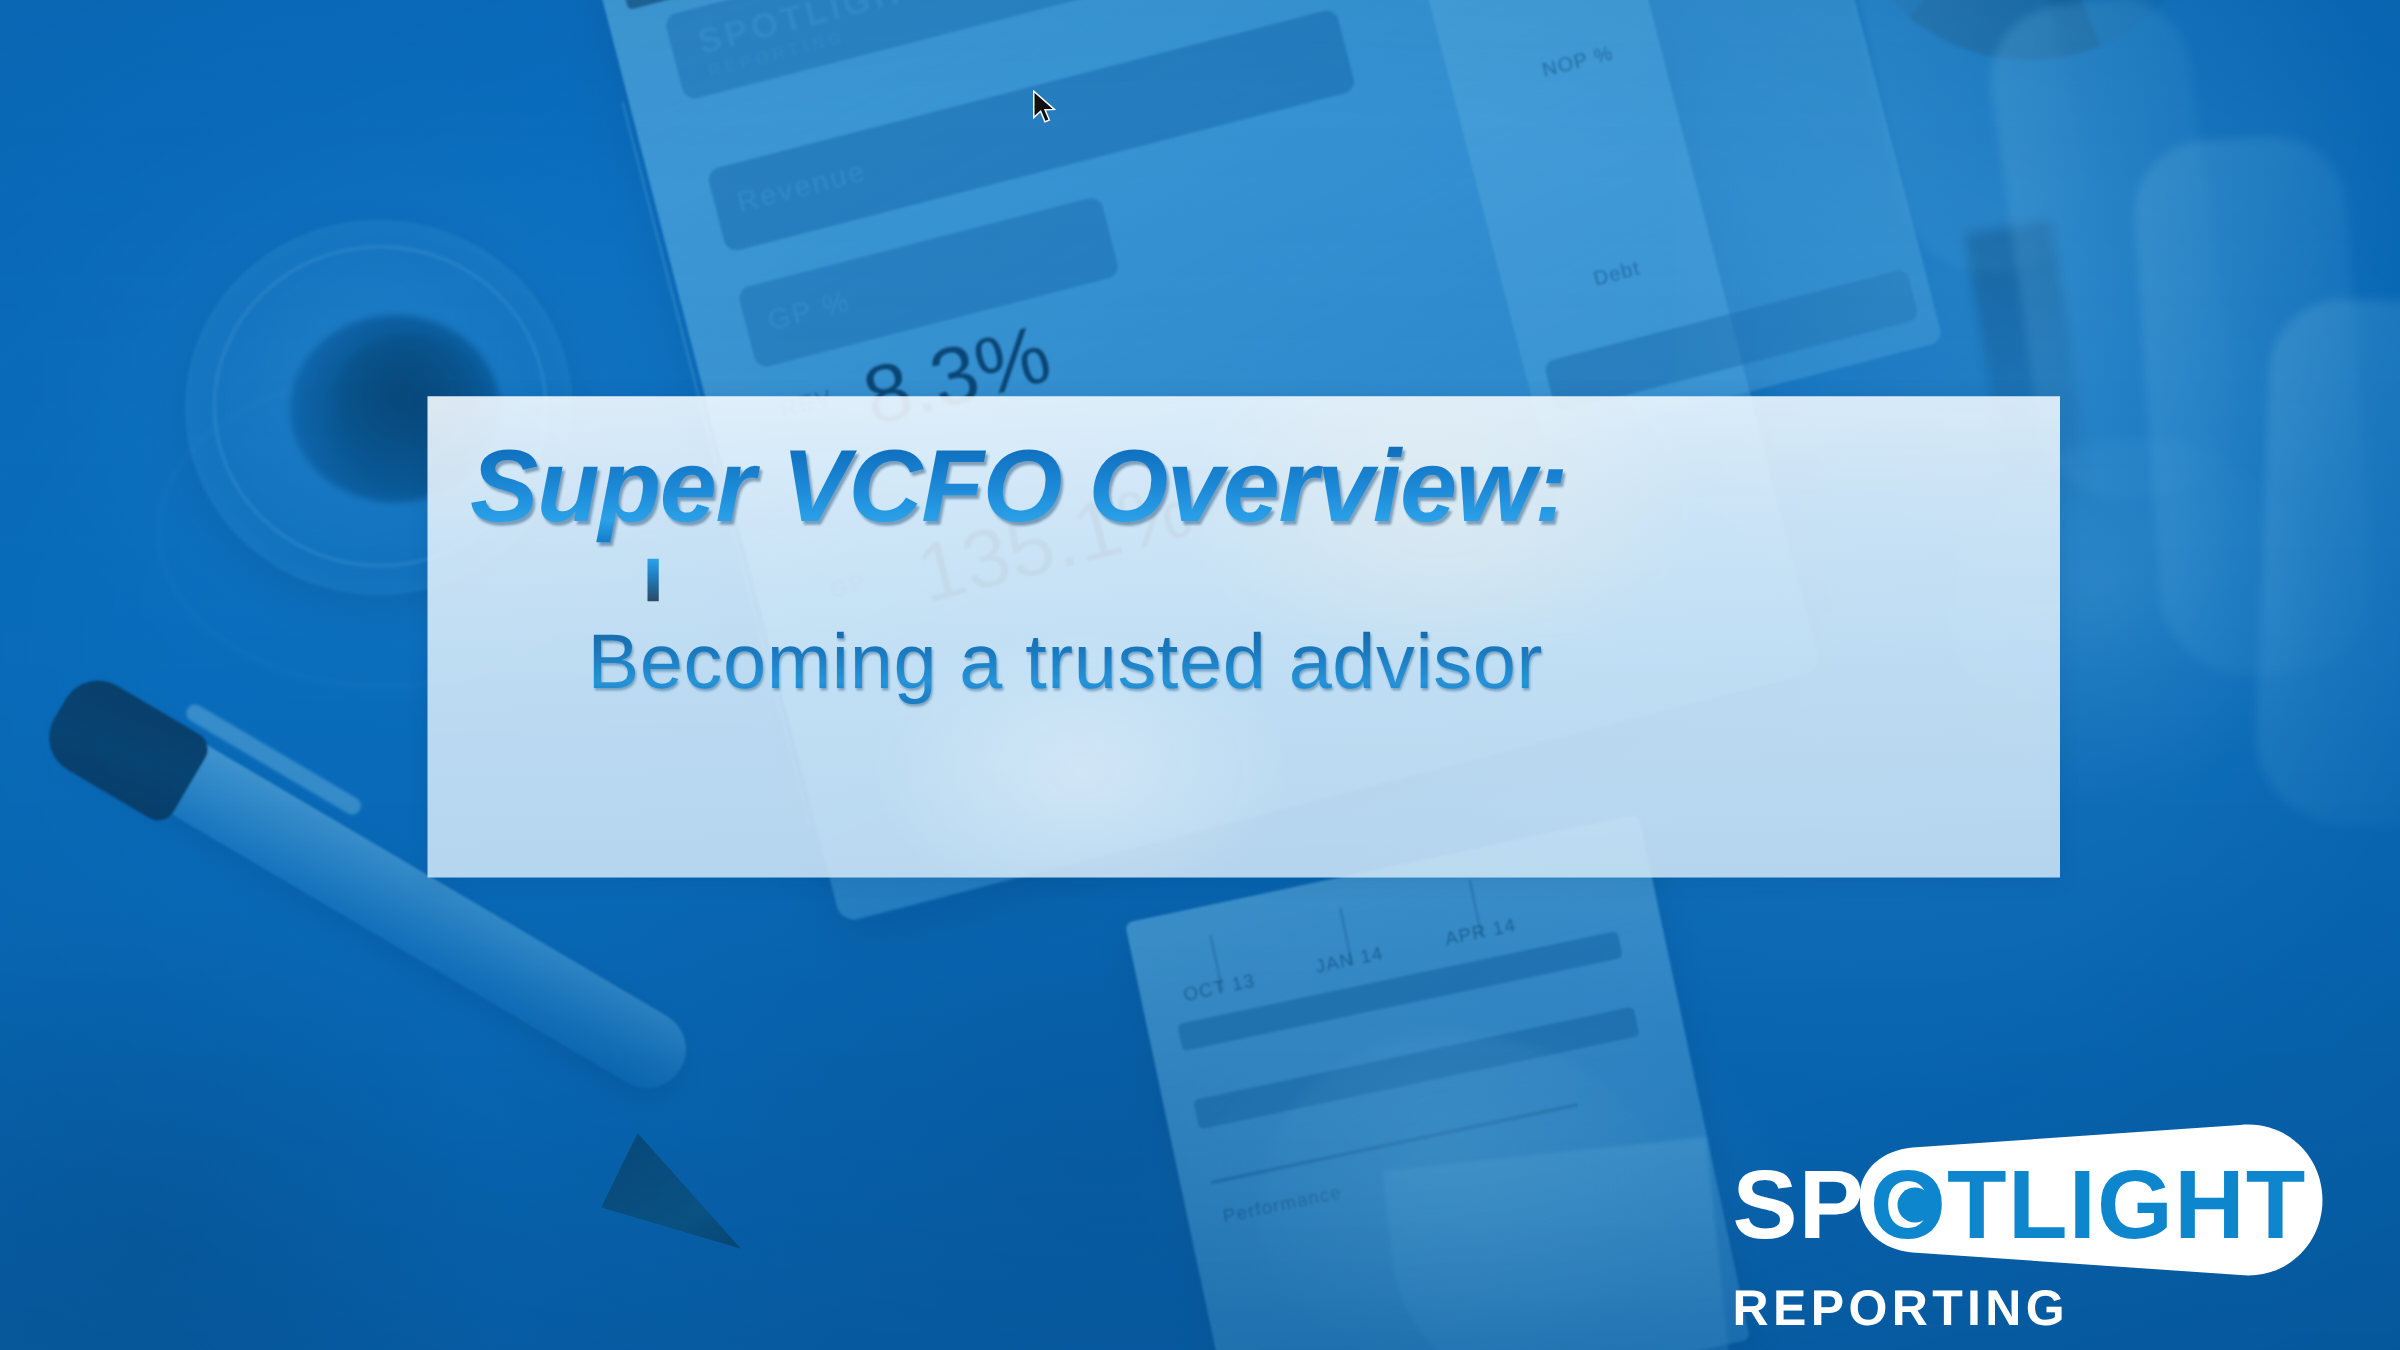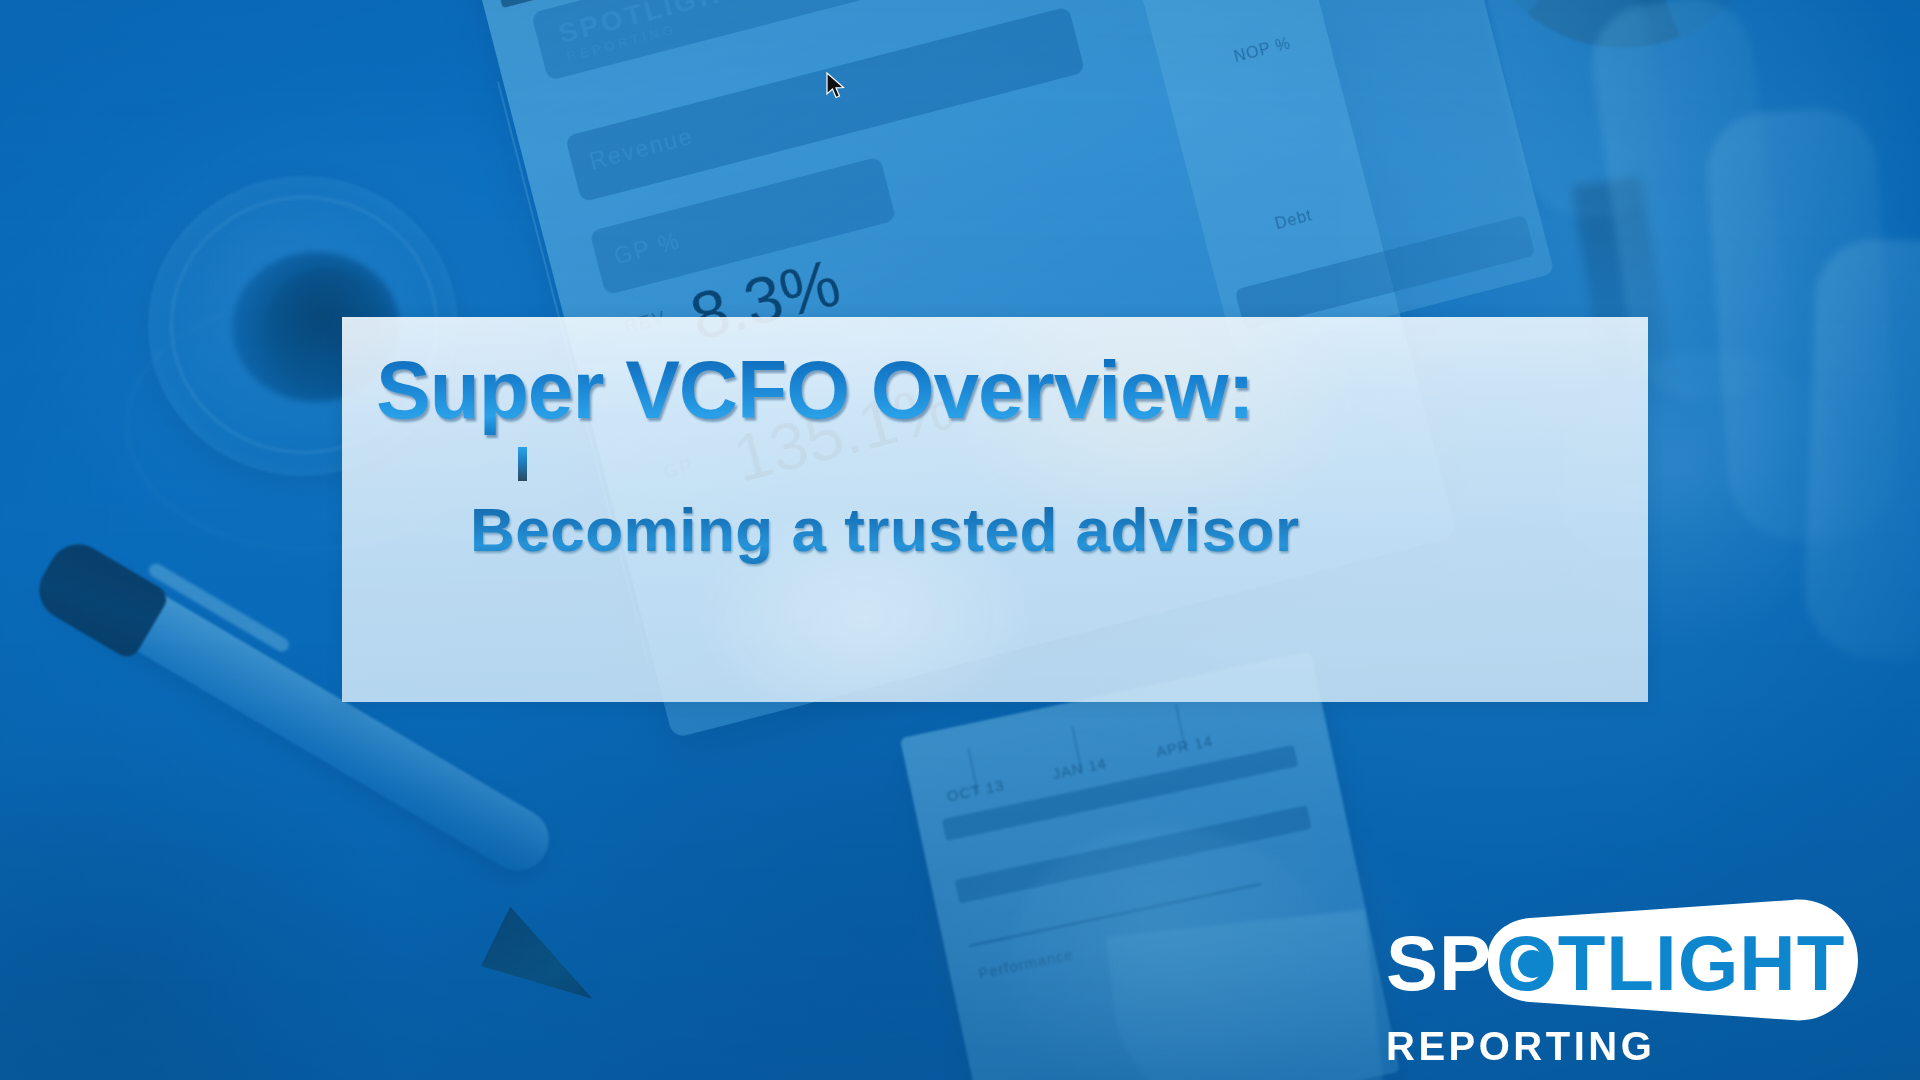--- a/index.html
+++ b/index.html
@@ -263,25 +263,26 @@
   #slide-title {
     position:absolute;
     left:34px; top:26px; width:1240px;
     font-size:82px; font-weight:bold;
     letter-spacing:-1px;
     white-space:nowrap;
     background:linear-gradient(180deg,#0d63a8 0%,#1275c4 24%,#1e8bd8 52%,#2aa0e8 78%,#1177c4 100%);
     -webkit-background-clip:text; background-clip:text;
     -webkit-text-fill-color:transparent; color:transparent;
     filter:drop-shadow(2px 3px 1px rgba(20,70,115,.45));
+    font-style:italic;
   }
   #slide-subtitle {
     position:absolute;
     left:128px; top:177px; width:1100px;
-    font-size:62px; font-weight:700;
+    font-size:62px; font-weight:400;
     letter-spacing:.5px;
     white-space:nowrap;
     background:linear-gradient(180deg,#12639f 0%,#1a7ac0 40%,#2693d8 72%,#1678bd 100%);
     -webkit-background-clip:text; background-clip:text;
     -webkit-text-fill-color:transparent; color:transparent;
     filter:drop-shadow(1.5px 2px .8px rgba(25,80,125,.42));
   }
 
   
   #text-caret {

